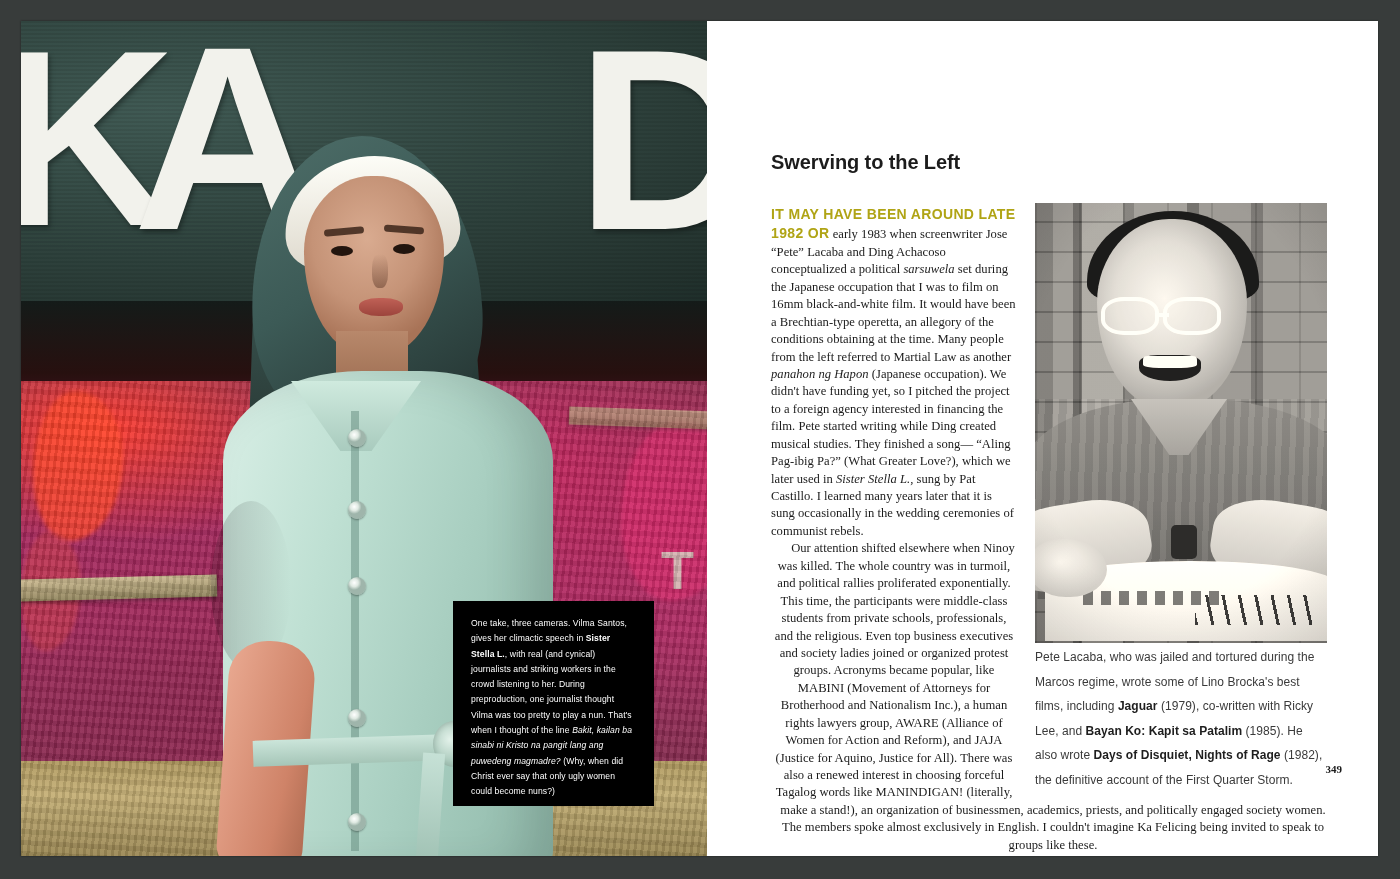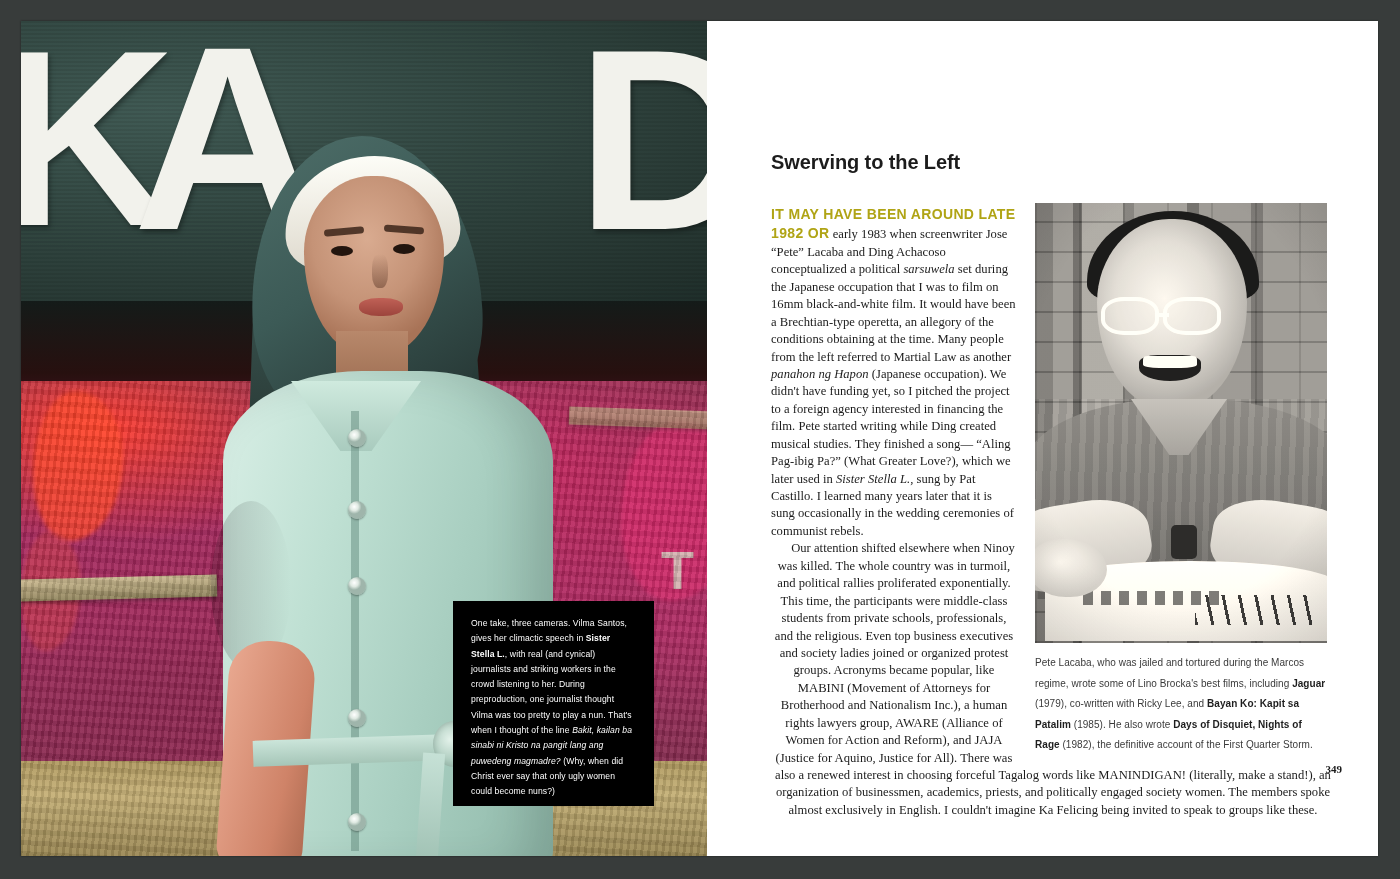--- a/index.html
+++ b/index.html
@@ -317,23 +317,23 @@
     background: radial-gradient(60% 60% at 40% 40%, #f0f2eb, #c8ccc2);
     border-radius: 44% 56% 50% 50%;
   }
   .bw-vig{
     position:absolute; inset:0;
     background: radial-gradient(95% 85% at 50% 45%, rgba(0,0,0,0) 55%, rgba(0,0,0,.22) 100%);
   }
 
   #photo-right-caption{
     width:292px;
-    margin-top:10px;
+    margin-top:2px;
     font-family:"Liberation Sans", sans-serif;
-    font-size:10px; line-height:2.05; color:#3a3a3a;
+    font-size:12px; line-height:2.05; color:#3a3a3a;
     letter-spacing:.05px;
   }
   #photo-right-caption b{ font-weight:700; color:#1e1e1e; }
 
   #page-number{
     position:absolute; right:36px; bottom:22px;
     font-family:Liberation Serif, serif;
     font-weight:700; font-size:11px; color:#1c1c1c;
   }
 </style>

